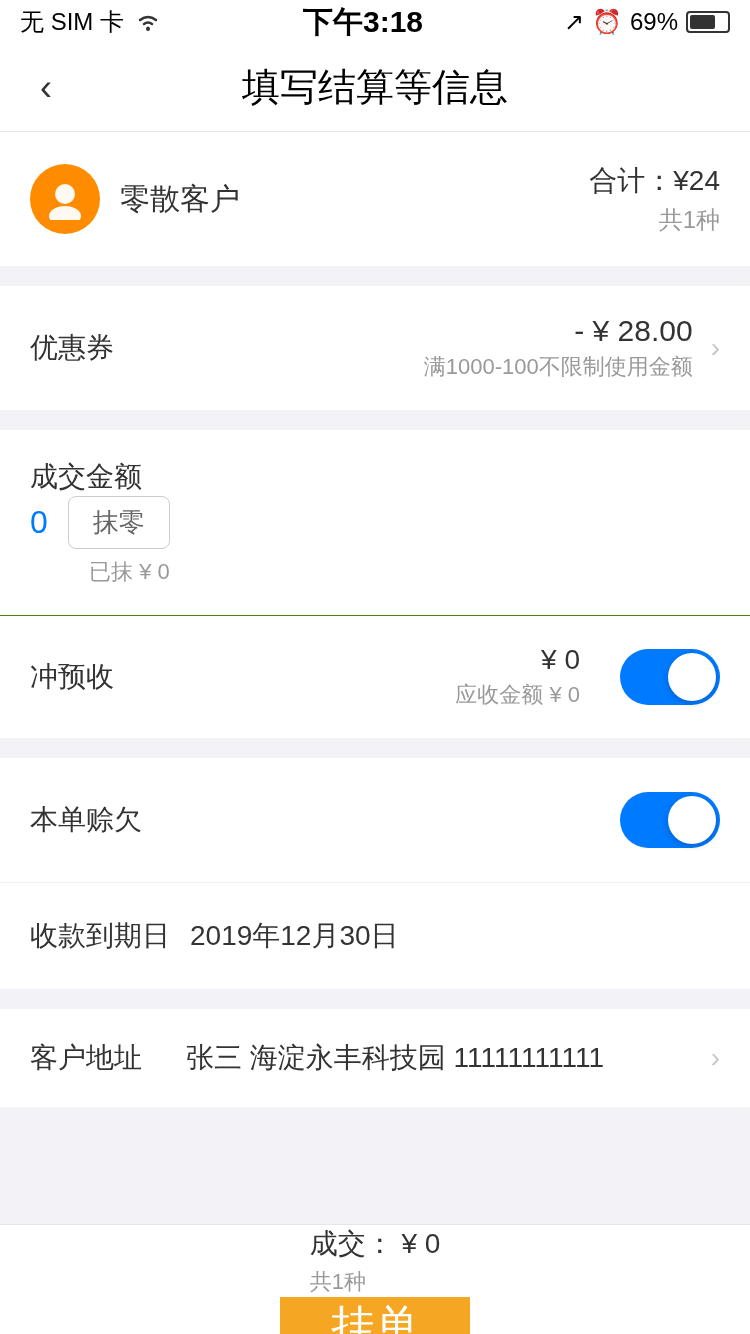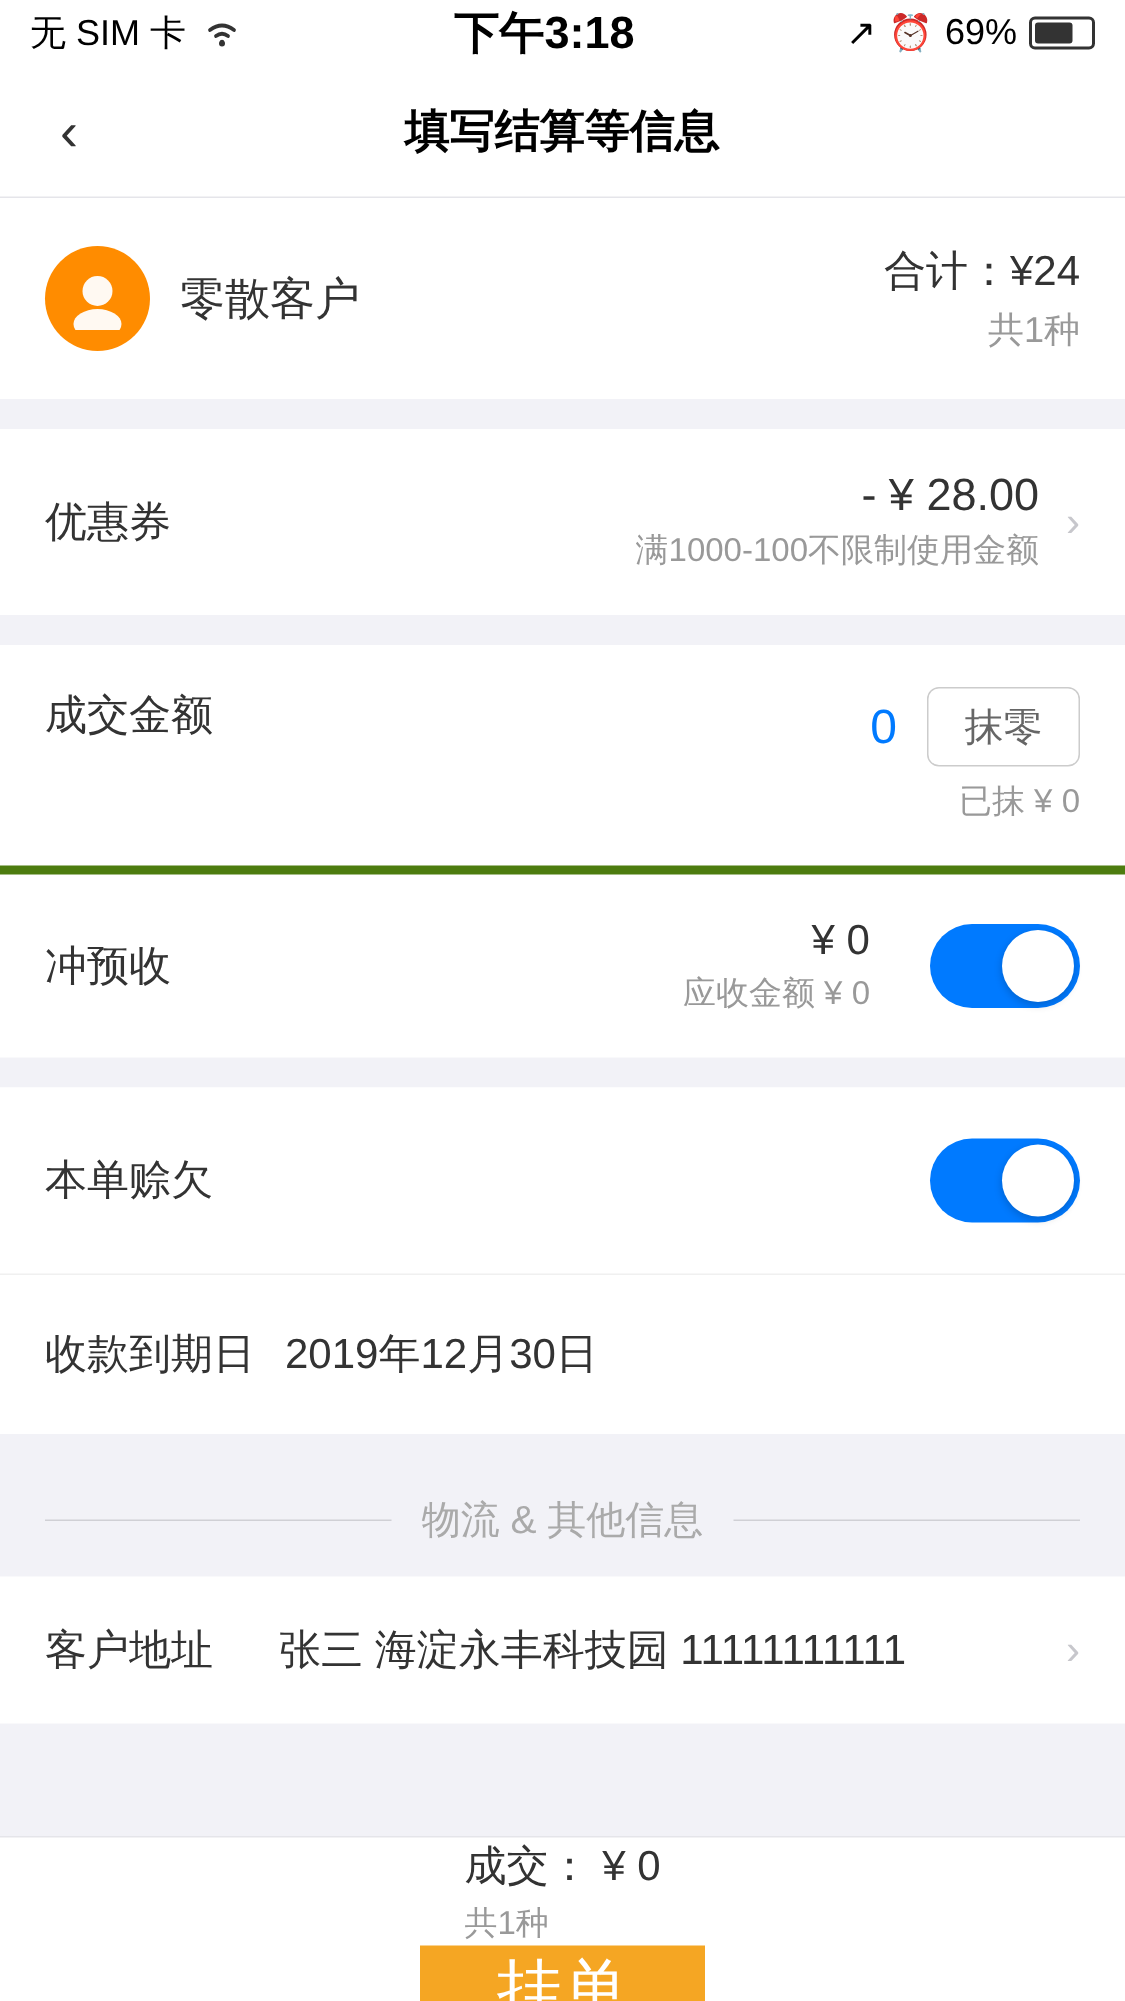--- a/index.html
+++ b/index.html
@@ -41,22 +41,22 @@
     .nav-back {
       font-size: 36px;
       color: #333;
       cursor: pointer;
       padding: 10px;
     }
     .nav-title {
       position: absolute;
       left: 50%;
       transform: translateX(-50%);
-      font-size: 30px;
-      font-weight: 700;
+      font-size: 38px;
+      font-weight: 400;
       color: #000;
     }
 
     
     .content {
       background: #f2f2f7;
       padding-bottom: 120px;
     }
 
     
@@ -322,21 +322,22 @@
       height: 100%;
       background: #333;
       border-radius: 2px;
     }
 
     .form-row-deal {
       display: flex;
       align-items: flex-start;
       justify-content: space-between;
       padding: 28px 30px;
-      border-bottom: 6px solid #4d7c0f;
+      border-bottom: 1px solid #4d7c0f;
+      flex-direction: column;
     }
     .deal-right {
       display: flex;
       align-items: center;
       gap: 20px;
     }
   </style>
 </head>
 <body>
 
@@ -432,25 +433,20 @@
       <div class="toggle-switch">
         <div class="toggle-knob"></div>
       </div>
     </div>
     <div class="due-row">
       <span class="due-label">收款到期日</span>
       <span class="due-date">2019年12月30日</span>
     </div>
   </div>
 
-  <div class="section-header">
-    <div class="section-header-line"></div>
-    <span class="section-header-text">物流 &amp; 其他信息</span>
-    <div class="section-header-line"></div>
-  </div>
 
   <div class="address-row">
     <span class="address-label">客户地址</span>
     <span class="address-value">张三 海淀永丰科技园 11111111111</span>
     <span class="chevron">›</span>
   </div>
 
 </div>
 
 <div class="bottom-bar">

